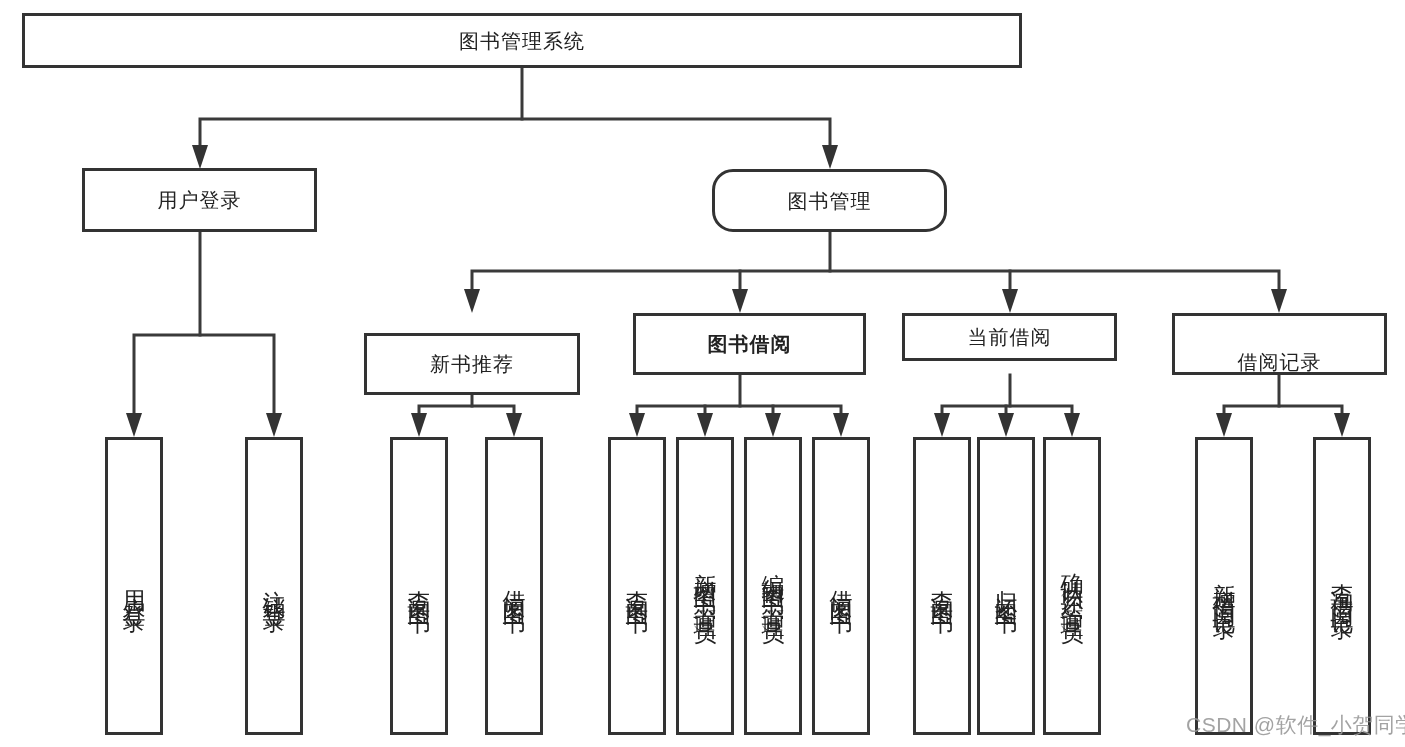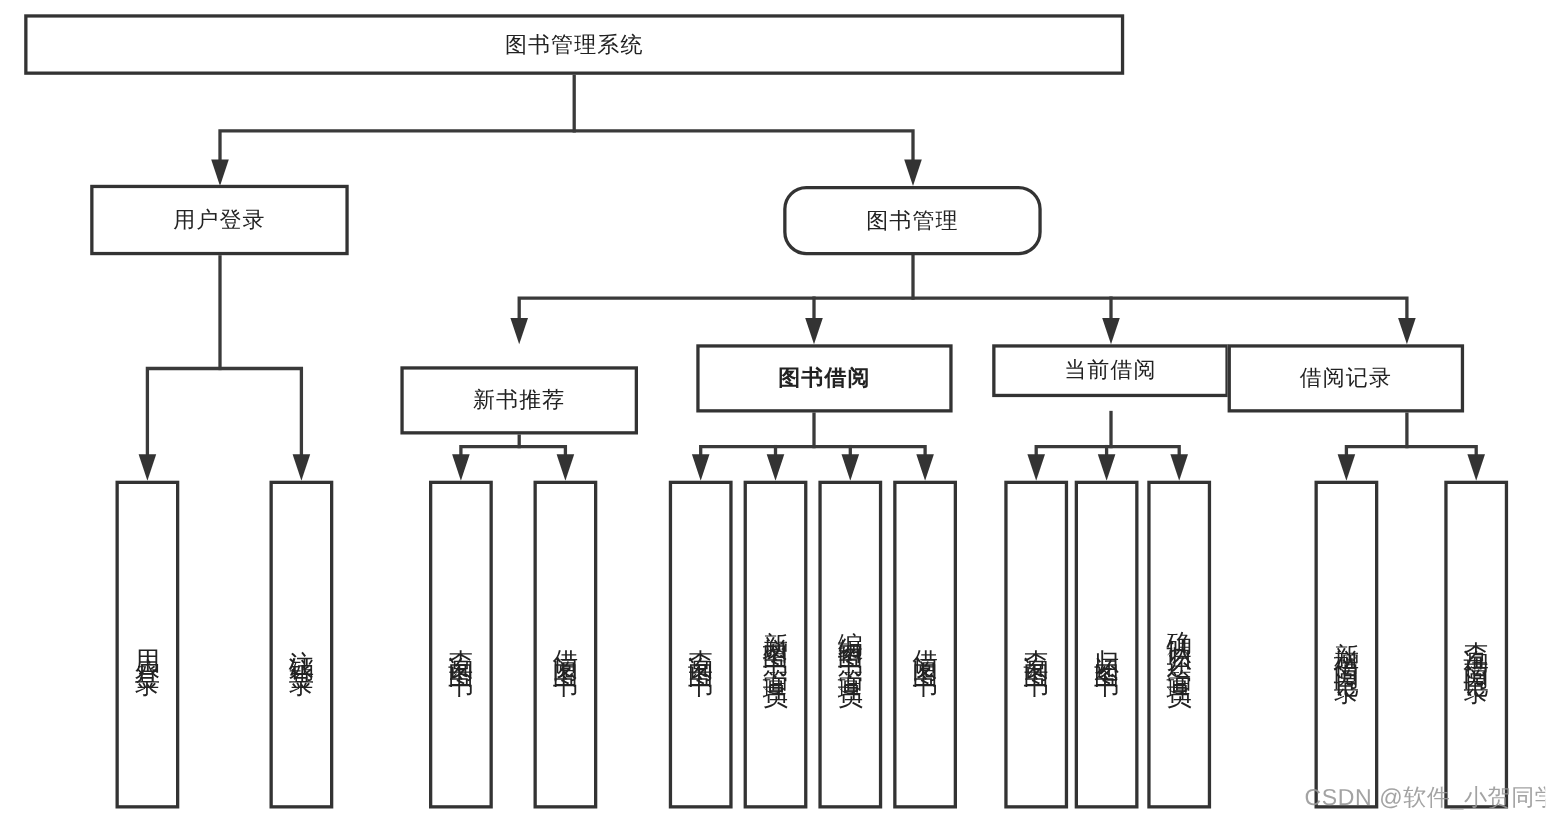--- a/index.html
+++ b/index.html
@@ -140,21 +140,21 @@
 
   <div class="node hbox" style="left:364px;top:313px;width:216px;height:62px;margin-top:20px;">
     <span>新书推荐</span>
   </div>
   <div class="node hbox" style="left:633px;top:313px;width:233px;height:62px;font-weight:bold;">
     <span>图书借阅</span>
   </div>
   <div class="node hbox" style="left:902px;top:313px;width:215px;height:48px;">
     <span>当前借阅</span>
   </div>
-  <div class="node hbox" style="left:1116px;top:313px;width:215px;height:62px;">
+  <div class="node hbox" style="left:1172px;top:313px;width:215px;height:62px;align-items:flex-end;">
     <span>借阅记录</span>
   </div>
 
   <div class="node vbox" style="left:105px;">
     <span class="vtext">用户登录</span>
   </div>
   <div class="node vbox" style="left:245px;">
     <span class="vtext">注销登录</span>
   </div>
 

